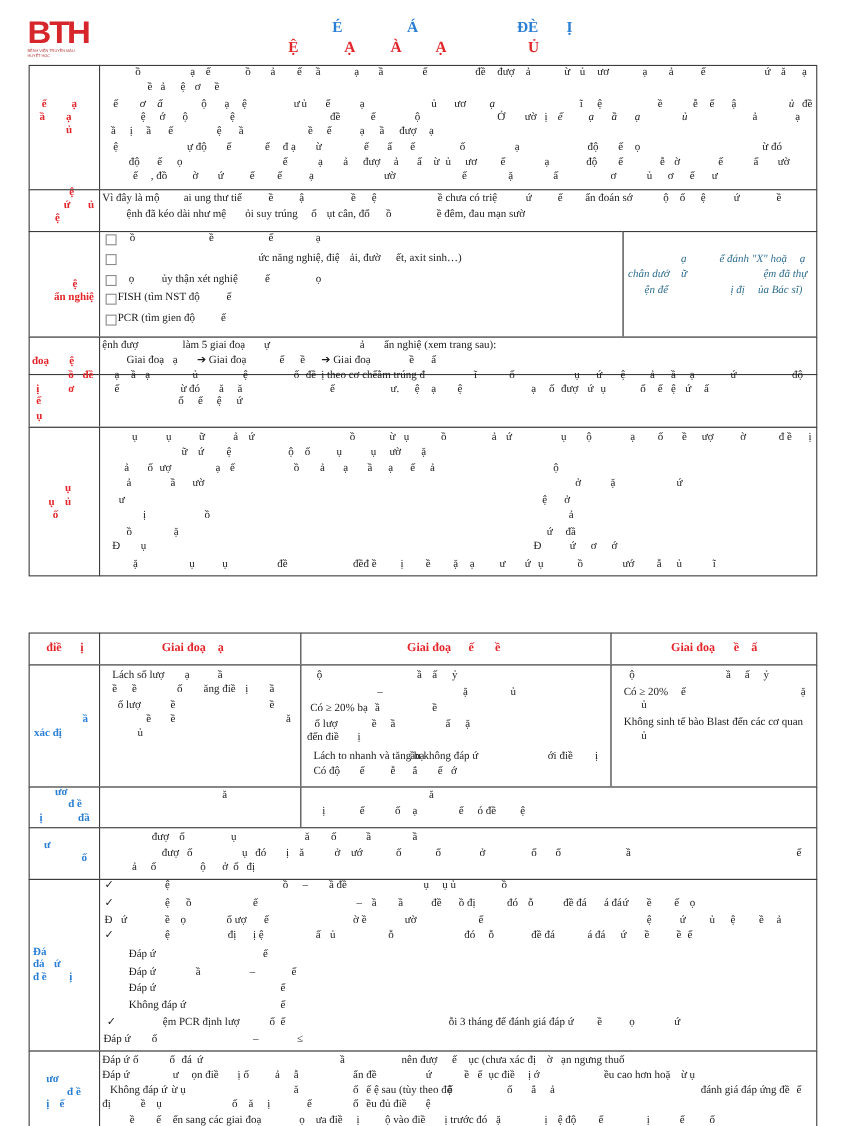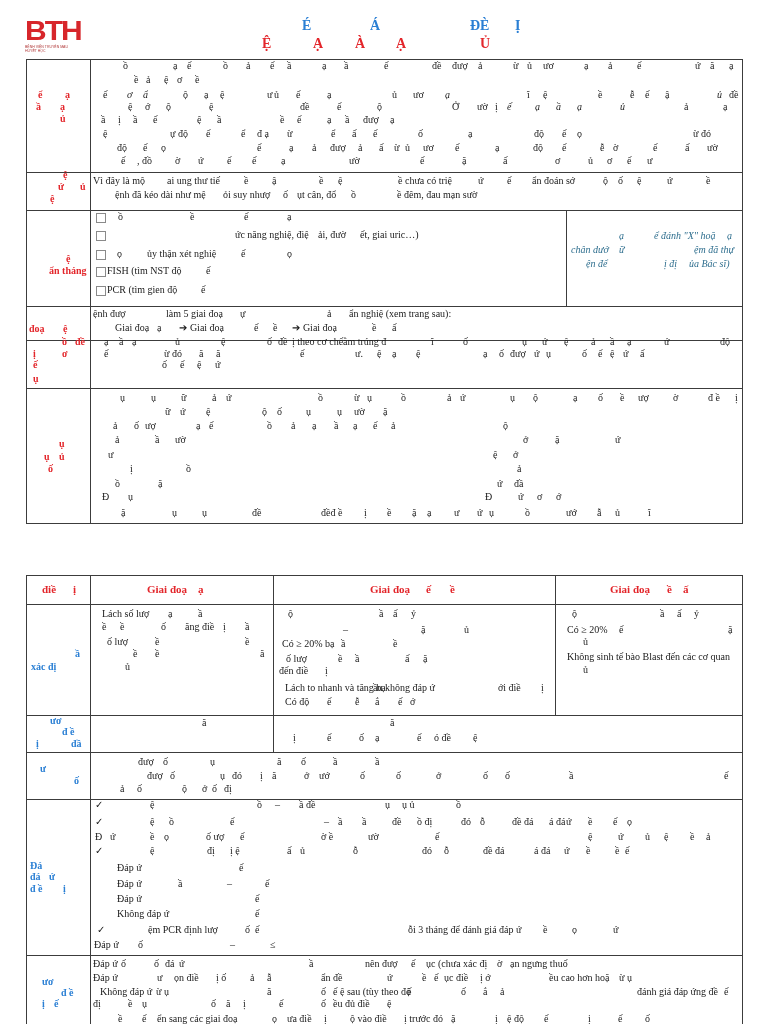--- a/index.html
+++ b/index.html
@@ -56,30 +56,30 @@
       <div class="line" style="top: 95px;"><span class="frag" style="left: 30px;">ế</span><span class="frag" style="left: 46px;">, đồ</span><span class="frag" style="left: 84px;">ờ</span><span class="frag" style="left: 107px;">ứ</span><span class="frag" style="left: 136px;">ế</span><span class="frag" style="left: 161px;">ế</span><span class="frag" style="left: 190px;">ạ</span><span class="frag" style="left: 258px;">ườ</span><span class="frag" style="left: 329px;">ế</span><span class="frag" style="left: 371px;">ặ</span><span class="frag" style="left: 412px;">ấ</span><span class="frag" style="left: 464px;">ơ</span><span class="frag" style="left: 497px;">ủ</span><span class="frag" style="left: 516px;">ơ</span><span class="frag" style="left: 536px;">ế</span><span class="frag" style="left: 556px;">ư</span></div>
     </div>
 
   <div class="cell red" style="left:26px;top:172px;width:65px;height:39px;">
       <div class="line" style="top: -4px;"><span class="frag" style="left: 36px;">ệ</span></div>
       <div class="line" style="top: 8px;"><span class="frag" style="left: 31px;">ứ</span><span class="frag" style="left: 53px;">ủ</span></div>
       <div class="line" style="top: 20px;"><span class="frag" style="left: 23px;">ệ</span></div>
     </div>
   <div class="cell" style="left:90px;top:172px;width:653px;height:39px;">
       <div class="line" style="top: 2px;"><span class="frag" style="left: 2px;">Vì đây là mộ</span><span class="frag" style="left: 76px;">ai ung thư tiế</span><span class="frag" style="left: 153px;">ề</span><span class="frag" style="left: 181px;">ậ</span><span class="frag" style="left: 228px;">ề</span><span class="frag" style="left: 247px;">ệ</span><span class="frag" style="left: 307px;">ề chưa có triệ</span><span class="frag" style="left: 387px;">ứ</span><span class="frag" style="left: 416px;">ế</span><span class="frag" style="left: 441px;">ẩn đoán sớ</span><span class="frag" style="left: 512px;">ộ</span><span class="frag" style="left: 527px;">ố</span><span class="frag" style="left: 546px;">ệ</span><span class="frag" style="left: 576px;">ứ</span><span class="frag" style="left: 615px;">ề</span></div>
-      <div class="line" style="top: 16px;"><span class="frag" style="left: 24px;">ệnh đã kéo dài như mệ</span><span class="frag" style="left: 132px;">ỏi suy nhượ</span><span class="frag" style="left: 192px;">ố</span><span class="frag" style="left: 206px;">ụt cân, đổ</span><span class="frag" style="left: 260px;">ồ</span><span class="frag" style="left: 306px;">ề đêm, đau mạn sườ</span></div>
+      <div class="line" style="top: 16px;"><span class="frag" style="left: 24px;">ệnh đã kéo dài như mệ</span><span class="frag" style="left: 132px;">ỏi suy trúng</span><span class="frag" style="left: 192px;">ố</span><span class="frag" style="left: 206px;">ụt cân, đổ</span><span class="frag" style="left: 260px;">ồ</span><span class="frag" style="left: 306px;">ề đêm, đau mạn sườ</span></div>
     </div>
 
   <div class="cell red" style="left:26px;top:210px;width:65px;height:97px;">
       <div class="line" style="top: 42px;"><span class="frag" style="left: 39px;">ệ</span></div>
-      <div class="line" style="top: 54px;"><span class="frag" style="left: 22px;">ẩn tháng</span></div>
+      <div class="line" style="top: 54px;"><span class="frag" style="left: 22px;">ẩn nghiệ</span></div>
     </div>
   <div class="cell" style="left:90px;top:210px;width:477px;height:97px;">
       <div class="line" style="top: 0px;"><span class="cb" style="left: 5px;"></span><span class="frag" style="left: 27px;">ồ</span><span class="frag" style="left: 99px;">ề</span><span class="frag" style="left: 153px;">ế</span><span class="frag" style="left: 196px;">ạ</span></div>
-      <div class="line" style="top: 18px;"><span class="cb" style="left: 5px;"></span><span class="frag" style="left: 144px;">ức năng nghiệ, điệ</span><span class="frag" style="left: 227px;">ải, đườ</span><span class="frag" style="left: 269px;">ết, giai uric…)</span></div>
+      <div class="line" style="top: 18px;"><span class="cb" style="left: 5px;"></span><span class="frag" style="left: 144px;">ức năng nghiệ, điệ</span><span class="frag" style="left: 227px;">ải, đườ</span><span class="frag" style="left: 269px;">ết, axit sinh…)</span></div>
       <div class="line" style="top: 37px;"><span class="cb" style="left: 5px;"></span><span class="frag" style="left: 26px;">ọ</span><span class="frag" style="left: 56px;">ủy thận xét nghiệ</span><span class="frag" style="left: 150px;">ế</span><span class="frag" style="left: 196px;">ọ</span></div>
       <div class="line" style="top: 54px;"><span class="cb" style="left: 5px;"></span><span class="frag" style="left: 16px;">FISH (tìm NST độ</span><span class="frag" style="left: 115px;">ế</span></div>
       <div class="line" style="top: 73px;"><span class="cb" style="left: 5px;"></span><span class="frag" style="left: 16px;">PCR (tìm gien độ</span><span class="frag" style="left: 110px;">ế</span></div>
     </div>
   <div class="cell note" style="left:566px;top:210px;width:177px;height:97px;">
       <div class="line" style="top: 19px;"><span class="frag" style="left: 52px;">ạ</span><span class="frag" style="left: 87px;">ể đánh "X" hoặ</span><span class="frag" style="left: 160px;">ạ</span></div>
       <div class="line" style="top: 33px;"><span class="frag" style="left: 4px;">chân dướ</span><span class="frag" style="left: 52px;">ữ</span><span class="frag" style="left: 127px;">ệm đã thự</span></div>
       <div class="line" style="top: 47px;"><span class="frag" style="left: 19px;">ện để</span><span class="frag" style="left: 97px;">ị đị</span><span class="frag" style="left: 122px;">ủa Bác sĩ)</span></div>
     </div>
 

